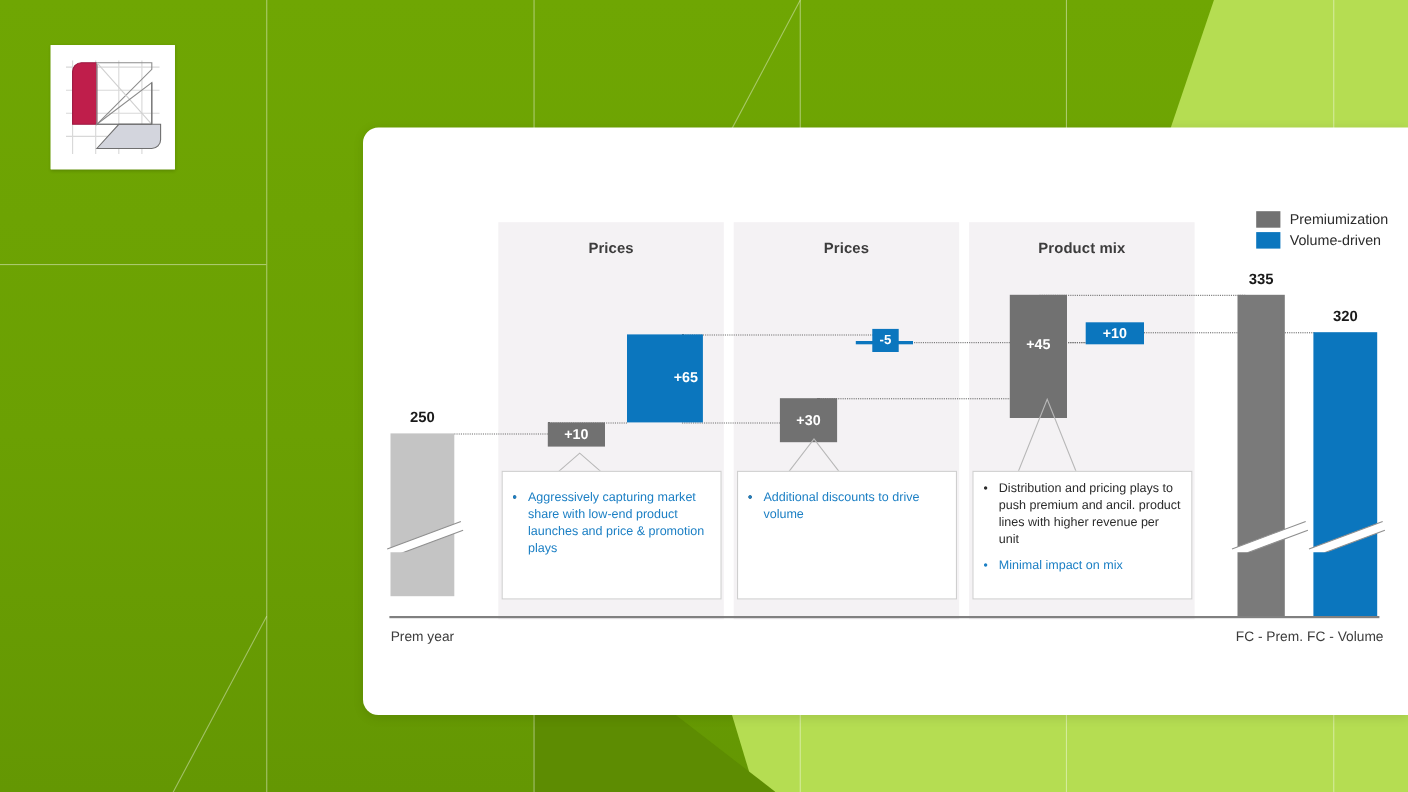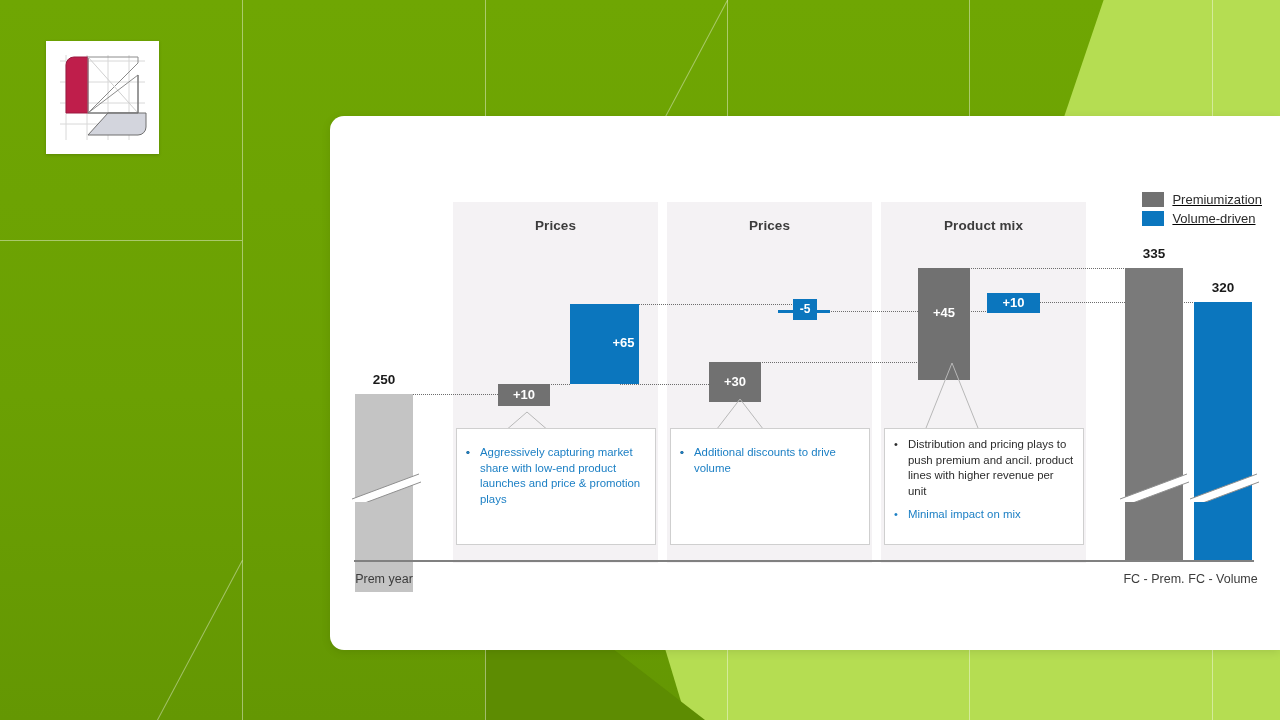--- a/index.html
+++ b/index.html
@@ -69,21 +69,21 @@
   .callout li{position:relative;padding-left:17px;margin-bottom:8px;
     font-size:11.4px;line-height:15.6px;color:#2b2b2b;}
   .callout li:last-child{margin-bottom:0;}
   .callout li .bullet{position:absolute;left:3px;top:0;font-size:11px;line-height:15.6px;}
   .callout li.accent{color:#1b7fc4;}
   .callout li.accent .bullet{color:#1b7fc4;}
   .pointer{position:absolute;}
 
   
   .legend{position:absolute;right:18px;top:76px;}
-  .legend-row{display:flex;align-items:flex-end;margin-bottom:4px;text-decoration:underline;}
+  .legend-row{display:flex;align-items:flex-end;margin-bottom:4px;}
   .swatch{width:22px;height:15px;margin-right:8px;display:block;}
   .sw-grey{background:#717171;}
   .sw-blue{background:#0b76be;}
   .legend-text{font-size:13px;color:#2b2b2b;}
 </style>
 </head>
 <body>
 
 <div class="stage">
 
@@ -160,21 +160,21 @@
       <div class="conn" style="left:498px;top:195px;width:190px;"></div>
 
       <div class="conn" style="left:413px;top:246px;width:180px;"></div>
 
       <div class="conn" style="left:612px;top:152px;width:190px;"></div>
 
       <div class="conn" style="left:612px;top:195px;width:58px;"></div>
 
       <div class="conn" style="left:705px;top:186px;width:160px;"></div>
 
-      <div class="bar bar-lightgrey" style="left:25px;top:278px;width:58px;height:198px;">
+      <div class="bar bar-lightgrey" style="left:25px;top:278px;width:58px;height:148px;">
         <div class="bar-label-top" style="top:-22px;">250</div>
       </div>
       <svg class="slash" style="left:19px;top:352px;" width="76" height="34">
         <polygon points="3,31 70,6 72,14 5,39" fill="#ffffff"></polygon>
         <line x1="3" y1="31" x2="70" y2="6" stroke="#8f8f8f" stroke-width="1"></line>
         <line x1="5" y1="39" x2="72" y2="14" stroke="#8f8f8f" stroke-width="1"></line>
       </svg>
 
       <div class="bar bar-grey" style="left:168px;top:268px;width:52px;height:22px;">
         <div class="bar-label-in" style="top:3px;">+10</div>
@@ -194,21 +194,21 @@
       </div>
 
       <div class="bar bar-grey" style="left:588px;top:152px;width:52px;height:112px;">
         <div class="bar-label-in" style="top:37px;">+45</div>
       </div>
 
       <div class="bar bar-blue" style="left:657px;top:177px;width:53px;height:20px;">
         <div class="bar-label-in" style="top:2px;">+10</div>
       </div>
 
-      <div class="bar bar-darkgrey" style="left:795px;top:152px;width:58px;height:292px;">
+      <div class="bar bar-darkgrey" style="left:795px;top:152px;width:43px;height:292px;">
         <div class="bar-label-top" style="top:-22px;">335</div>
       </div>
       <svg class="slash" style="left:787px;top:352px;" width="76" height="34">
         <polygon points="3,31 70,6 72,14 5,39" fill="#ffffff"></polygon>
         <line x1="3" y1="31" x2="70" y2="6" stroke="#8f8f8f" stroke-width="1"></line>
         <line x1="5" y1="39" x2="72" y2="14" stroke="#8f8f8f" stroke-width="1"></line>
       </svg>
 
       <div class="bar bar-blue" style="left:864px;top:186px;width:58px;height:258px;">
         <div class="bar-label-top" style="top:-22px;">320</div>

